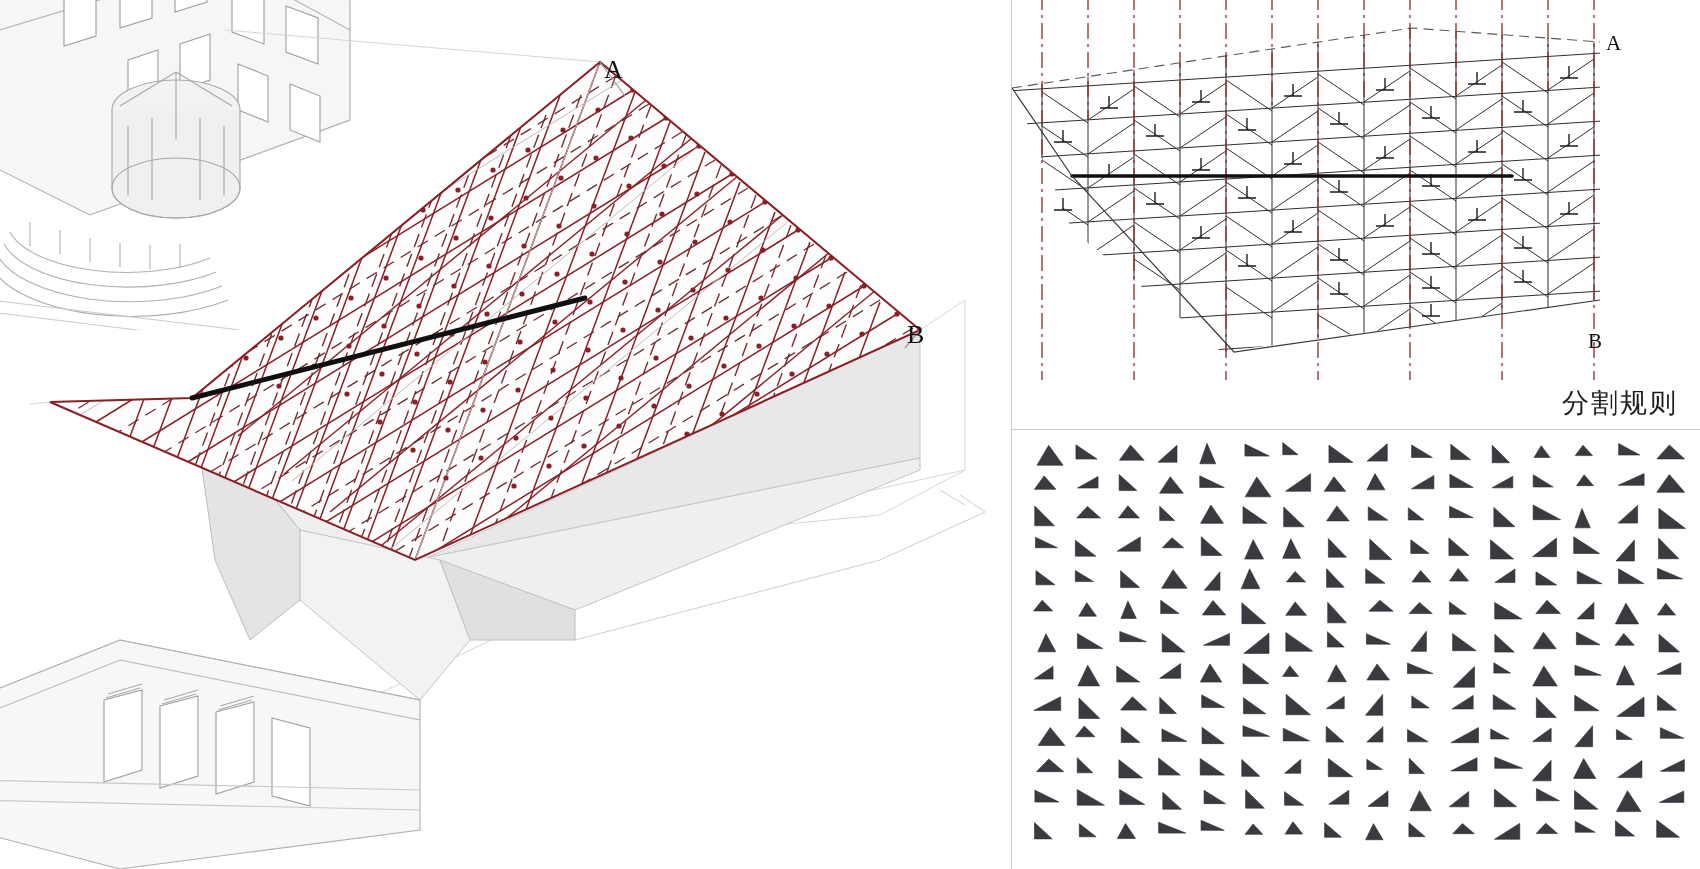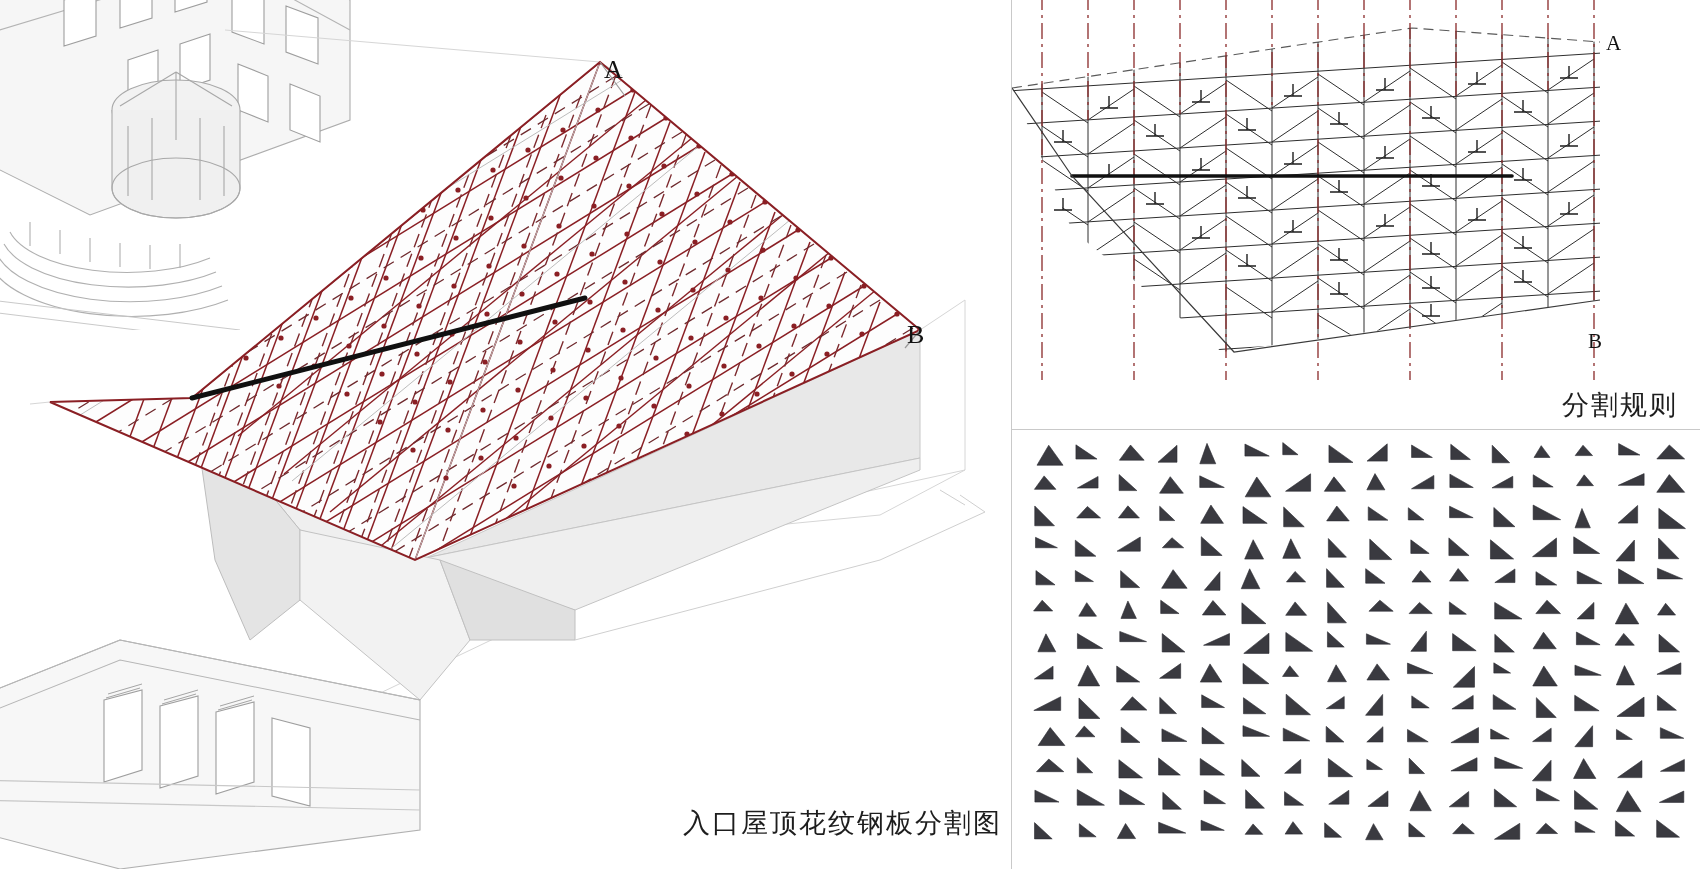--- a/index.html
+++ b/index.html
@@ -15,21 +15,21 @@
   #panel-main{left:0;top:0;width:1012px;height:869px;}
   #panel-rule{left:1012px;top:0;width:688px;height:430px;}
   #panel-fab{left:1012px;top:430px;width:688px;height:439px;}
 
   .divider-v{position:absolute;left:1011px;top:0;width:1px;height:869px;background:#c9c9c9;}
   .divider-h{position:absolute;left:1012px;top:429px;width:688px;height:1px;background:#c9c9c9;}
 
   
   .caption{
     position:absolute;
-    font-family:Liberation Sans, sans-serif;
+    font-family:Liberation Mono, monospace;
     font-size:27px;color:#1d1d1d;letter-spacing:2px;
     white-space:nowrap;line-height:1;
   }
   #caption-main{left:683px;top:810px;}
   #caption-rule{right:22px;top:392px;}
 
   
   svg{display:block;}
   .svg-abs{position:absolute;left:0;top:0;}
 
@@ -384,21 +384,20 @@
 
       <g stroke="#9a9a9a" stroke-width="1.2" fill="none">
         <line x1="600" y1="62" x2="625" y2="96"></line>
         <line x1="920" y1="330" x2="905" y2="348"></line>
       </g>
 
       <text class="lbl" x="604" y="78">A</text>
       <text class="lbl" x="907" y="343">B</text>
     </svg>
 
-    <div class="caption" id="caption-main">入口屋顶花纹钢板分割图</div>
   </div>
 
   <div class="divider-v"></div>
   <div class="divider-h"></div>
 
   <div class="panel" id="panel-rule">
     <svg class="svg-abs" width="688" height="430" viewBox="0 0 688 430">
 
       <defs>
         <clipPath id="clipUnroll">

